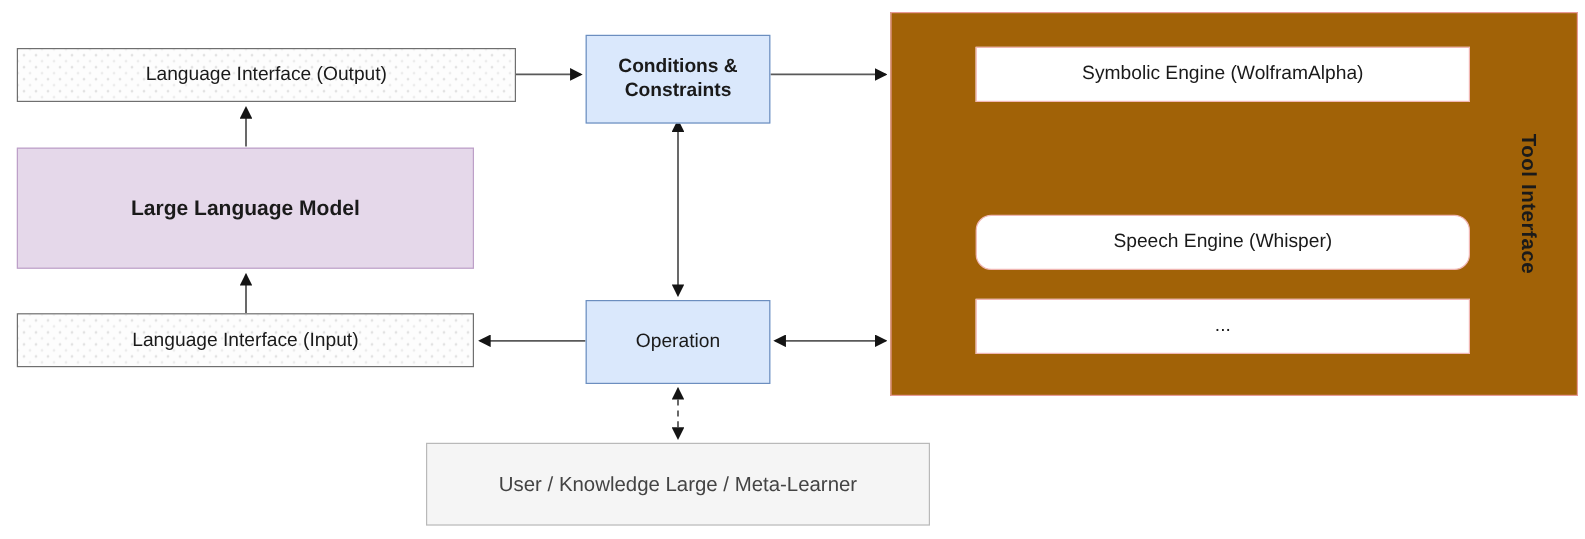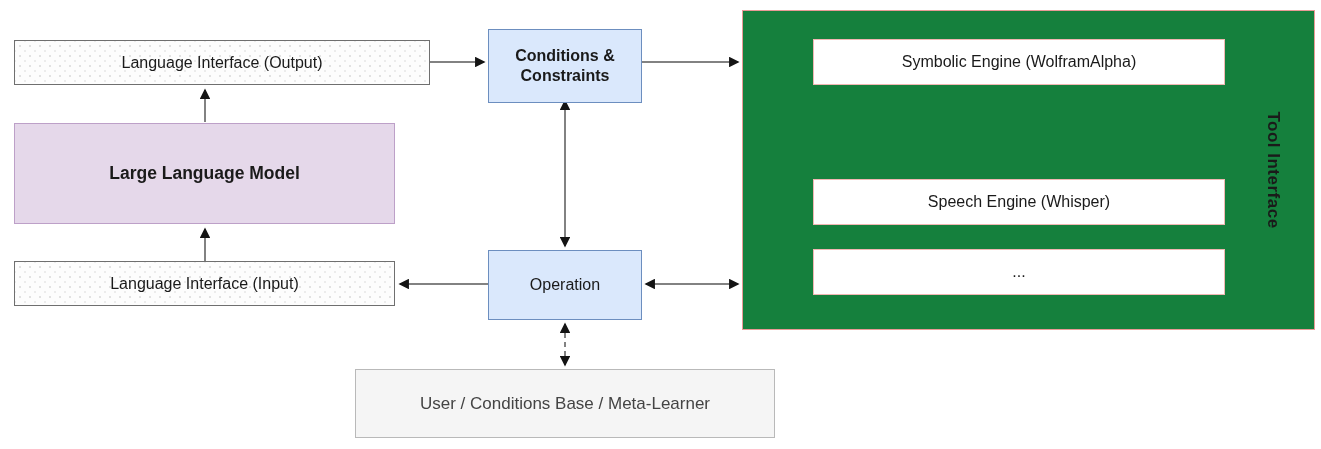--- a/index.html
+++ b/index.html
@@ -31,21 +31,21 @@
   .purple{
     background:var(--purple-fill,#e5d8ea);
     border:1.5px solid var(--purple-stroke,#bda0c8);
     font-weight:bold;font-size:17.5px;
   }
   .blue{
     background:var(--blue-fill,#dae8fc);
     border:1px solid var(--blue-stroke,#6c8ebf);
   }
   .tool-container{
-    background:#15803d;
+    background:#a16207;
     border:1.5px solid var(--red-stroke,#e89a97);
   }
   .tool-item{
     position:absolute;left:70px;width:412px;height:46px;box-sizing:border-box;
     display:flex;align-items:center;justify-content:center;text-align:center;
     background:#ffffff;
     border:1px solid var(--red-stroke-light,#f0b6b3);
     font-size:16px;
   }
   .tool-label{
@@ -100,26 +100,26 @@
   </div>
 
   <div class="node blue" style="left:488px;top:250px;width:154px;height:70px;align-items:center;">
     <span>Operation</span>
   </div>
 
   <div class="node tool-container" style="left:742px;top:10px;width:573px;height:320px;">
     <div class="tool-item" style="top:28px;">
       <span>Symbolic Engine (WolframAlpha)</span>
     </div>
-    <div class="tool-item" style="top:168px;">
+    <div class="tool-item" style="top:168px;border-radius:13px;">
       <span>Speech Engine (Whisper)</span>
     </div>
     <div class="tool-item" style="top:238px;">
       <span>...</span>
     </div>
     <div class="tool-label">Tool Interface</div>
   </div>
 
   <div class="node gray" style="left:355px;top:369px;width:420px;height:69px;">
-    <span>User / Conditions Base / Meta-Learner</span>
+    <span>User / Knowledge Large / Meta-Learner</span>
   </div>
 
 </div>
 
 </body></html>

